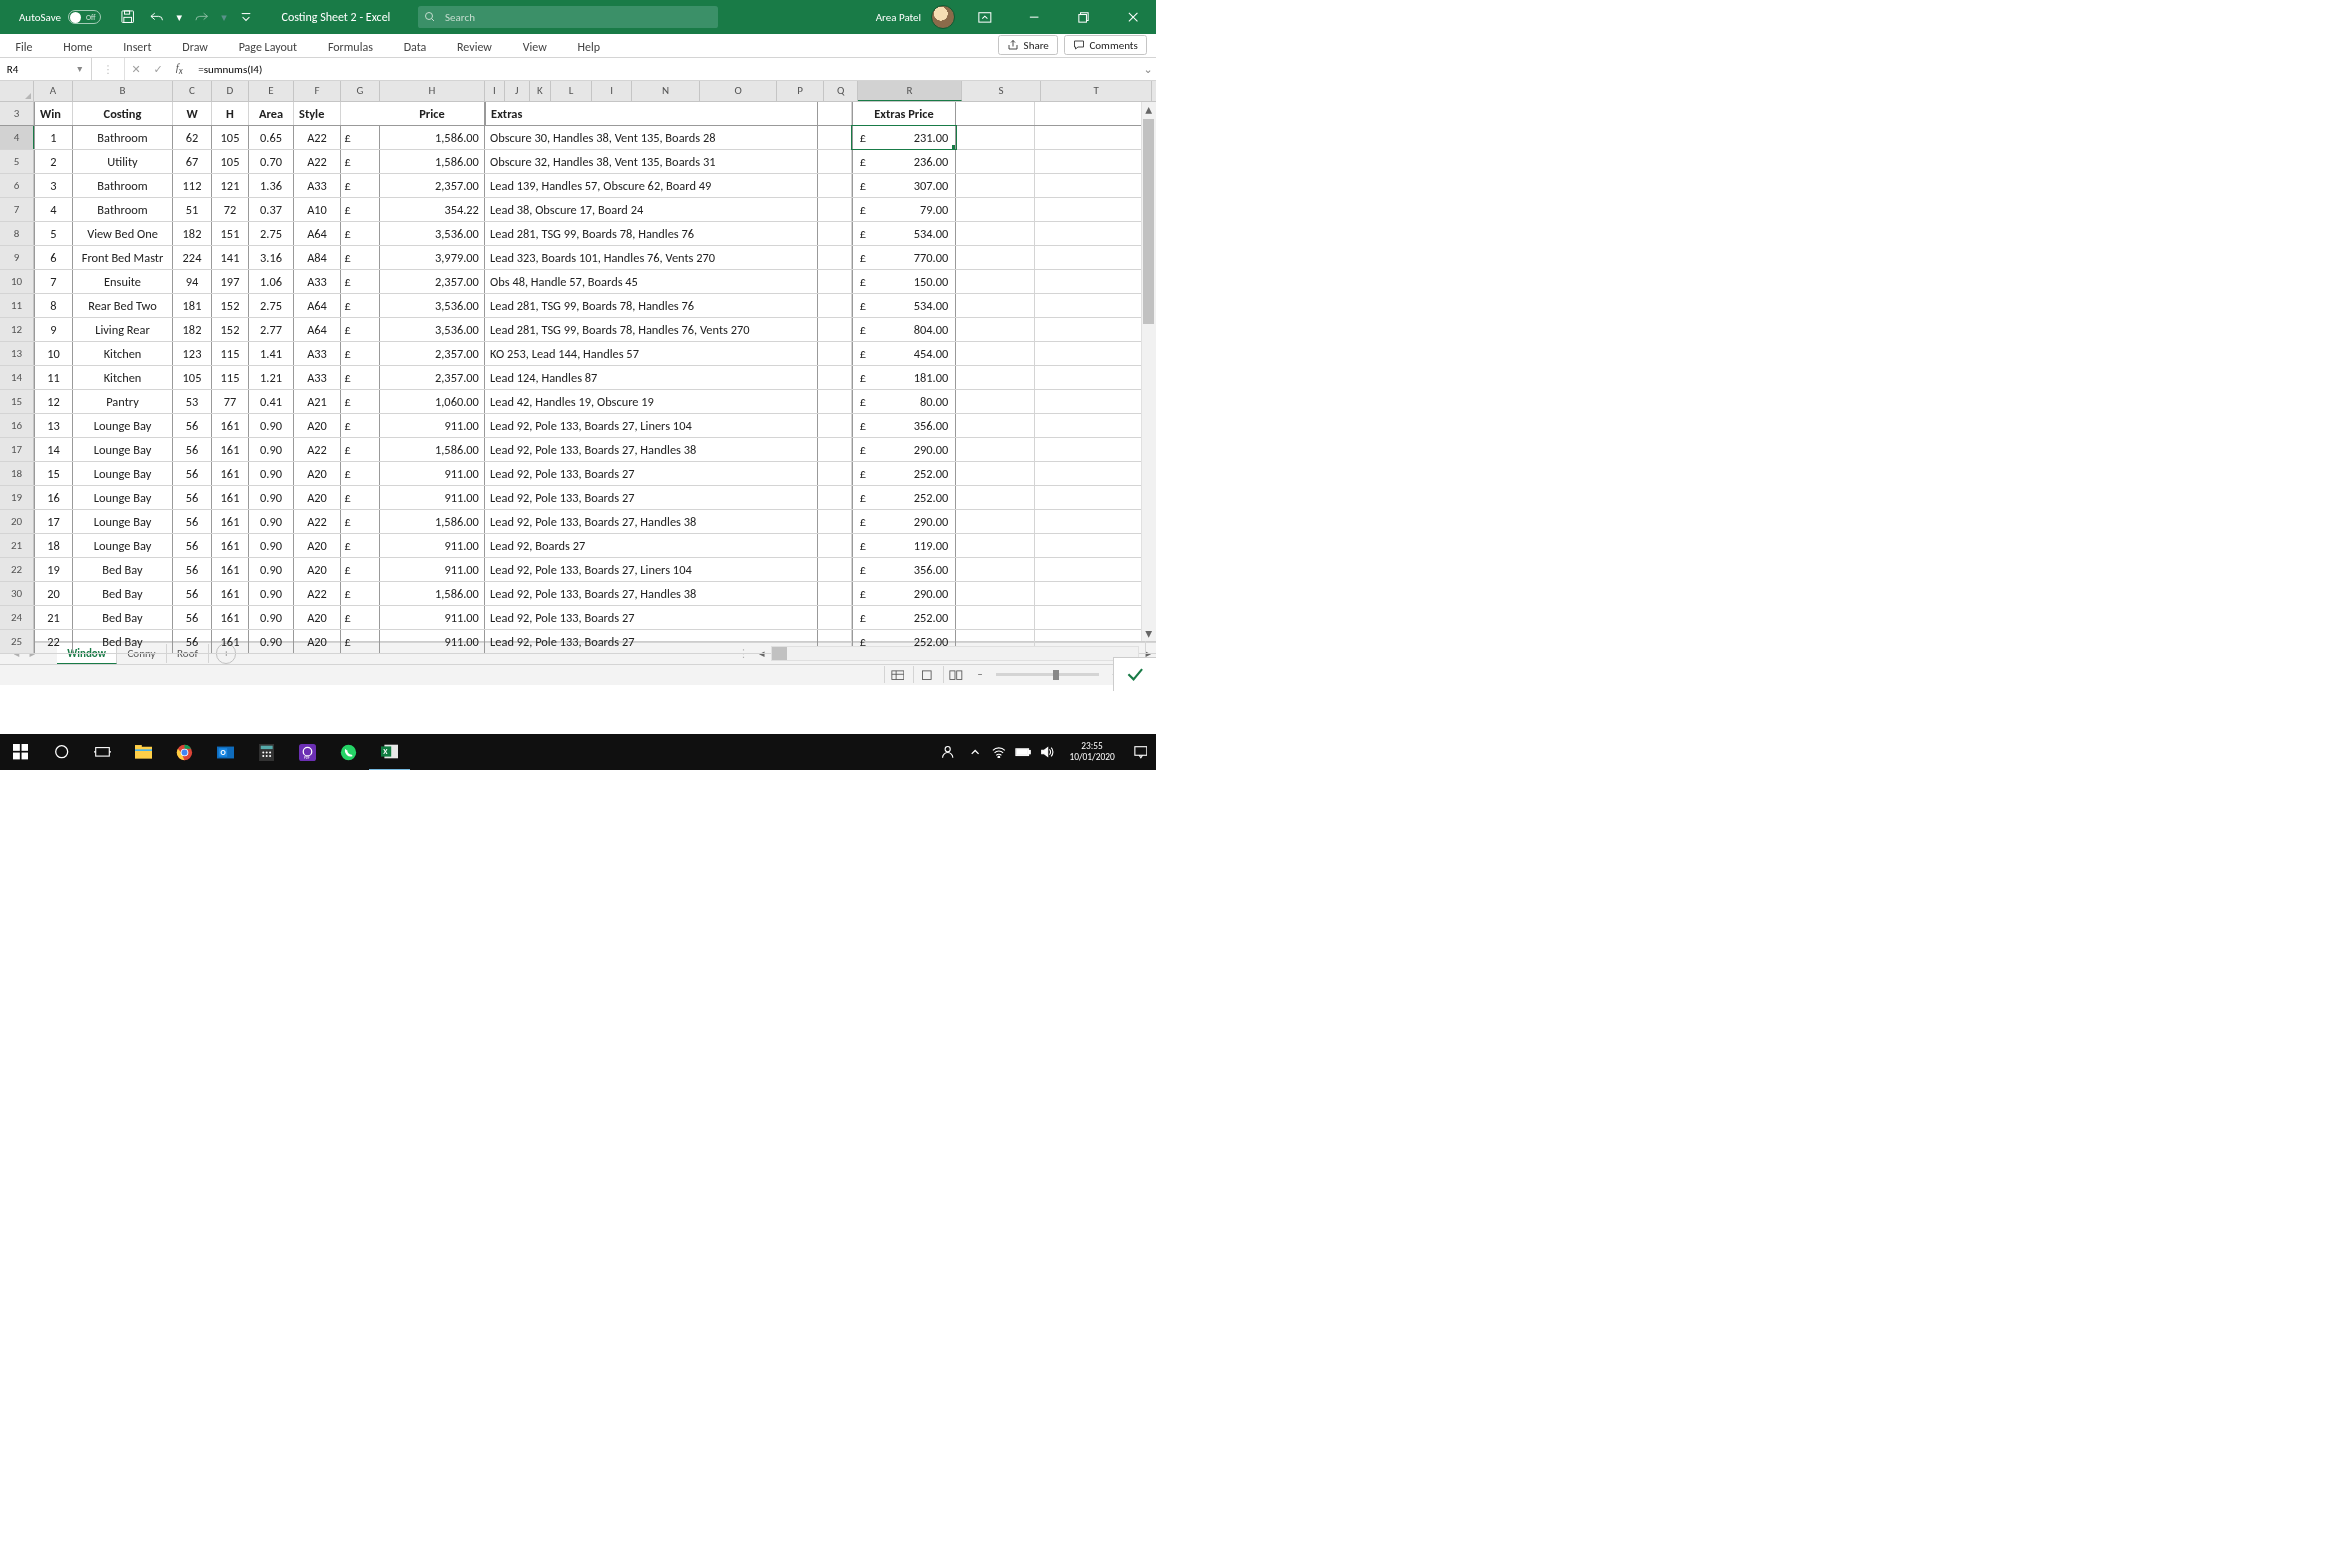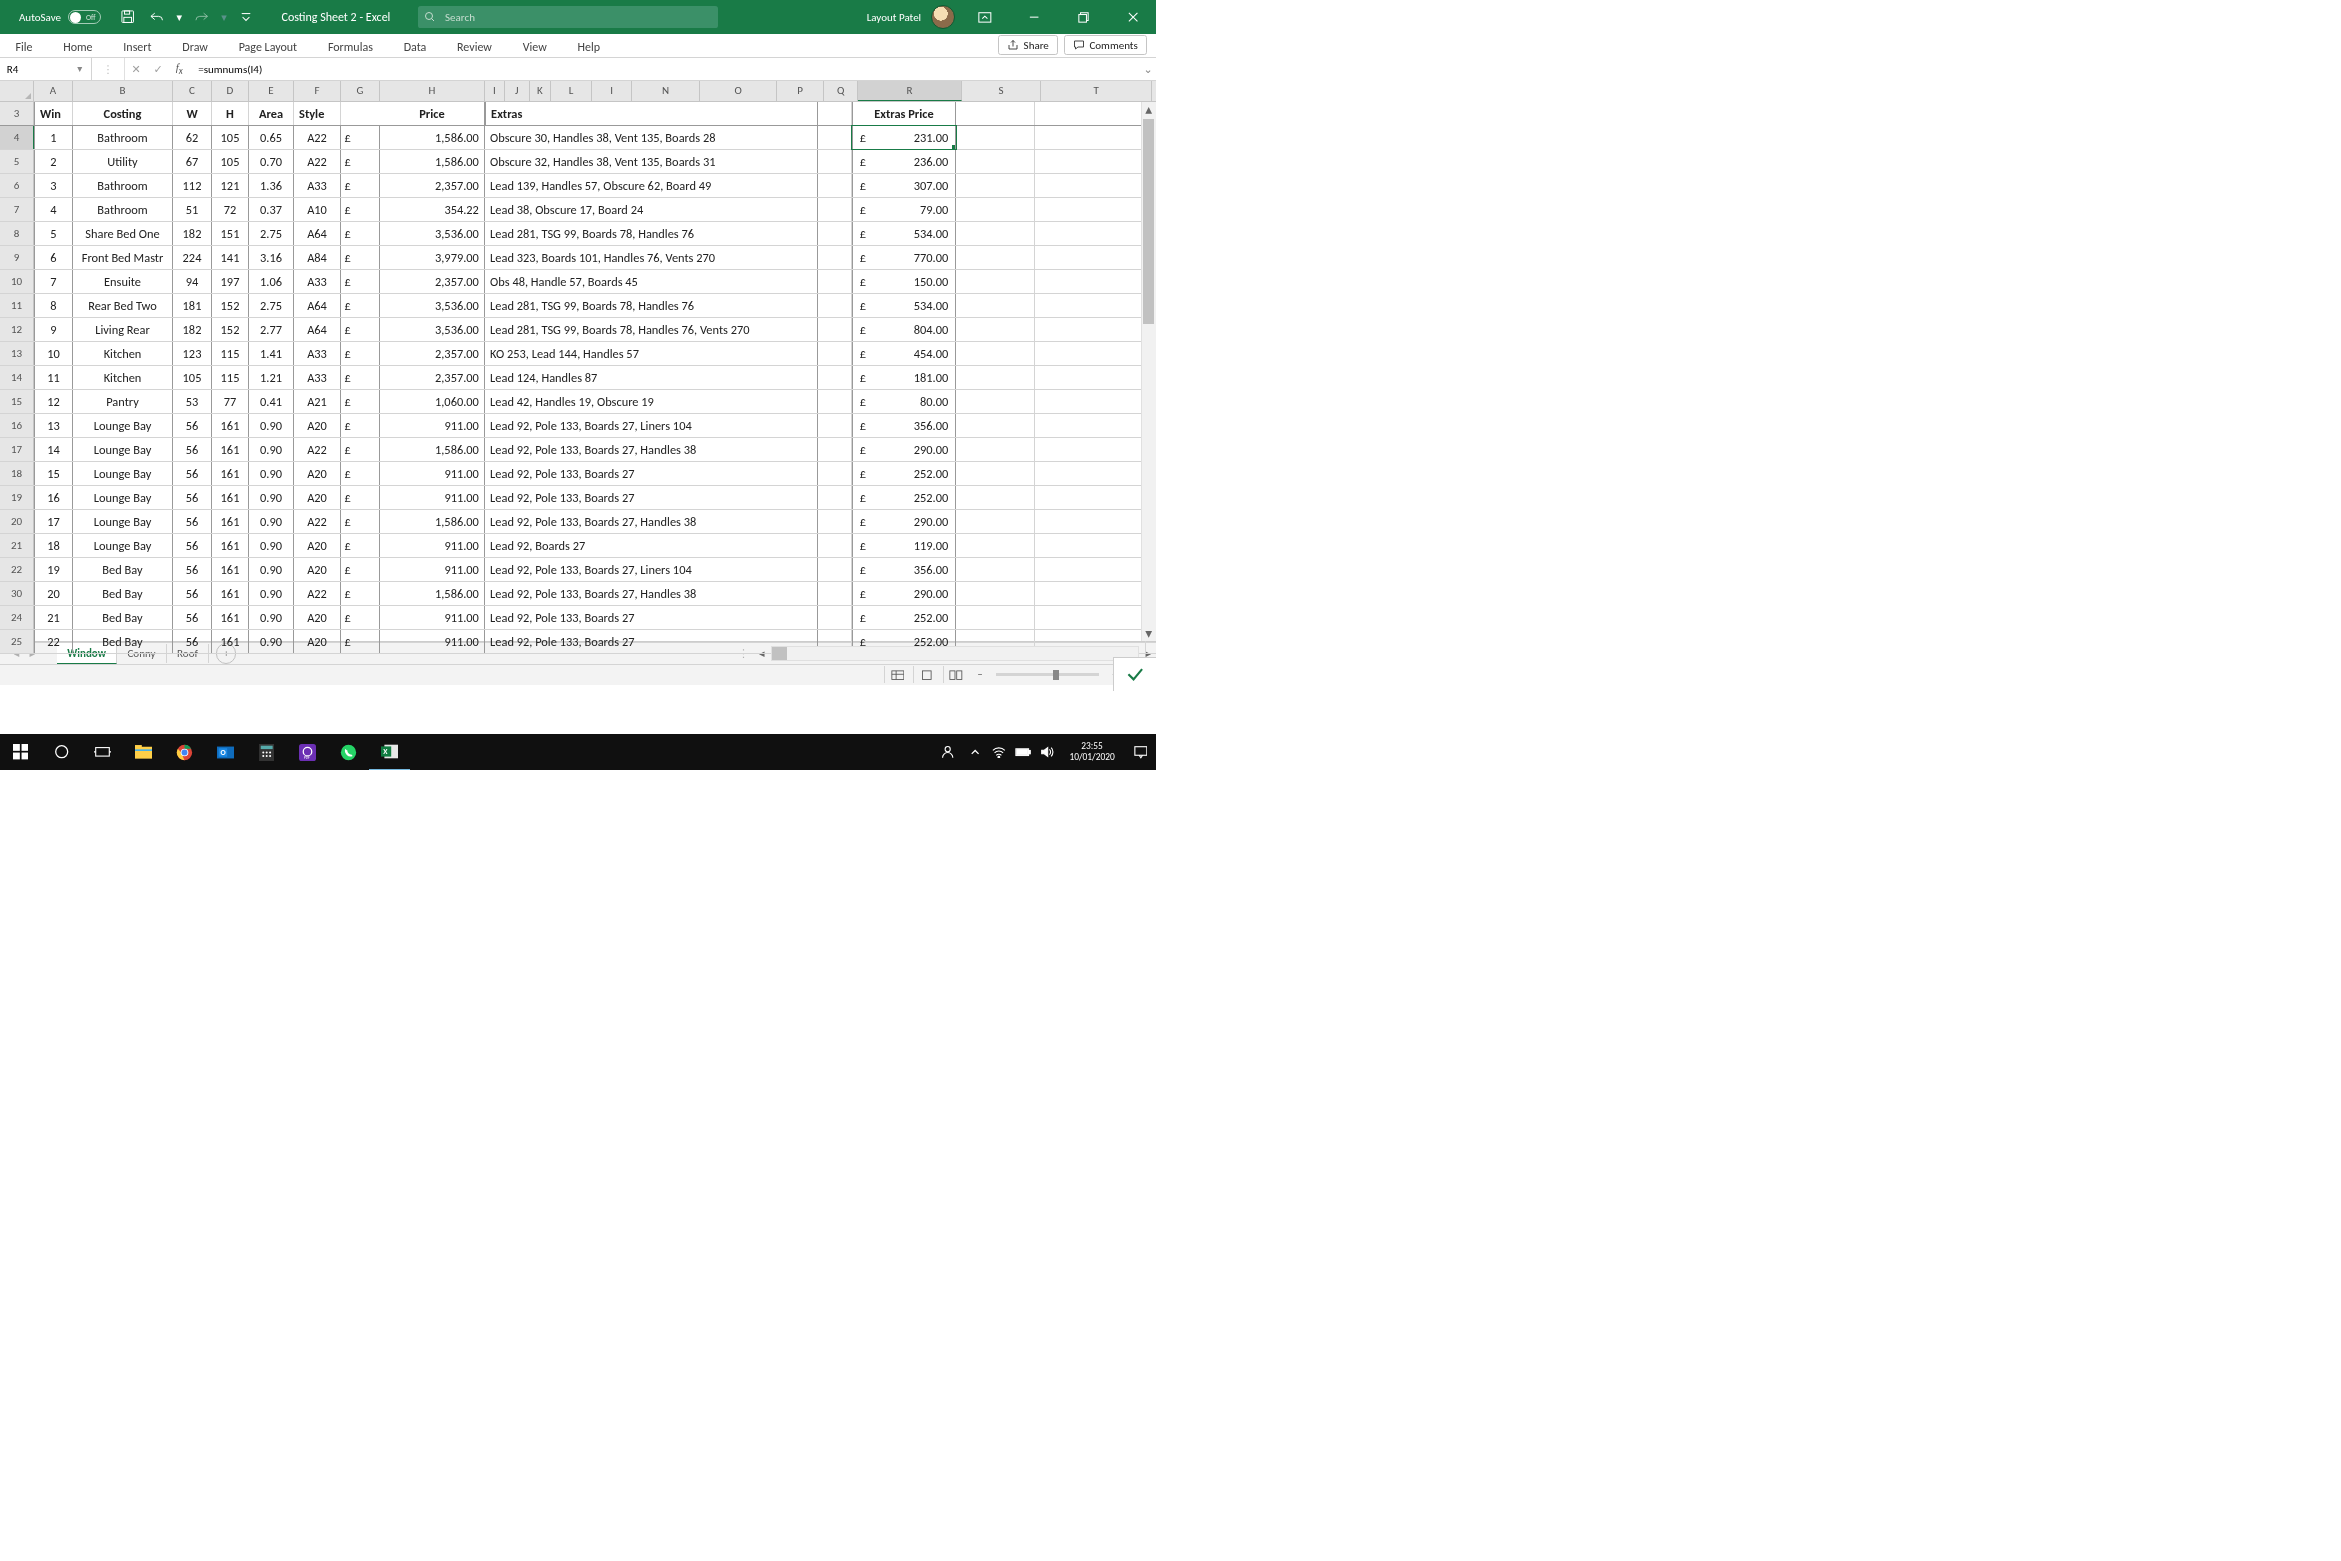--- a/index.html
+++ b/index.html
@@ -117,21 +117,21 @@
   </div>
   <div class="title-text">Costing Sheet 2  -  Excel</div>
   <div class="search-box">
     <svg width="12" height="12" viewBox="0 0 24 24" fill="none" stroke="#c6ddd0" stroke-width="2">
         <circle cx="10" cy="10" r="7"></circle>
         <line x1="20" y1="20" x2="15" y2="15"></line>
       </svg>
     <span>Search</span>
   </div>
   <div class="title-right">
-    <span class="user-name">Layout Patel</span>
+    <span class="user-name">Area Patel</span>
     <div class="avatar"></div>
     <div class="win-btn">
         <svg width="13.7" height="12" viewBox="0 0 16 14" fill="none" stroke="#fff" stroke-width="1.2">
           <rect x="1" y="2" width="14" height="11"></rect>
           <path d="M5 9 L8 6 L11 9"></path>
         </svg>
       </div>
     <div class="win-btn">
         <svg width="10.3" height="10.3" stroke="#fff" stroke-width="1.2" viewBox="0 0 12 12">
           <line x1="1" y1="6" x2="11" y2="6"></line>
@@ -309,21 +309,21 @@
     <div class="cell wR price-cell " style="border-left:0.9px solid #999;border-right:0.9px solid #999">
           <span class="price-cur">£</span>
           <span class="price-val">79.00</span>
         </div>
     <div class="cell wS"></div>
     <div class="cell wT"></div>
   </div>
       <div class="row">
     <div class="rh ">8</div>
     <div class="cell wA c-center" style="border-left:0.9px solid #999;border-right:0.9px solid #999">5</div>
-    <div class="cell wB c-center" style="border-right:0.9px solid #999">Share Bed One</div>
+    <div class="cell wB c-center" style="border-right:0.9px solid #999">View Bed One</div>
     <div class="cell wC c-center" style="border-right:0.9px solid #999">182</div>
     <div class="cell wD c-center" style="border-right:0.9px solid #999">151</div>
     <div class="cell wE c-center" style="border-right:0.9px solid #999">2.75</div>
     <div class="cell wF c-center" style="border-right:0.9px solid #999">A64</div>
     <div class="cell wG price-cell" style="border-right:0.9px solid #999;padding:0 3.4px">£</div>
     <div class="cell wH c-right" style="border-right:0.9px solid #999">3,536.00</div>
     <div class="cell" style="width:333px;border-right:0.9px solid #999">Lead 281, TSG 99, Boards 78, Handles 76</div>
     <div class="cell wQ"></div>
     <div class="cell wR price-cell " style="border-left:0.9px solid #999;border-right:0.9px solid #999">
           <span class="price-cur">£</span>

